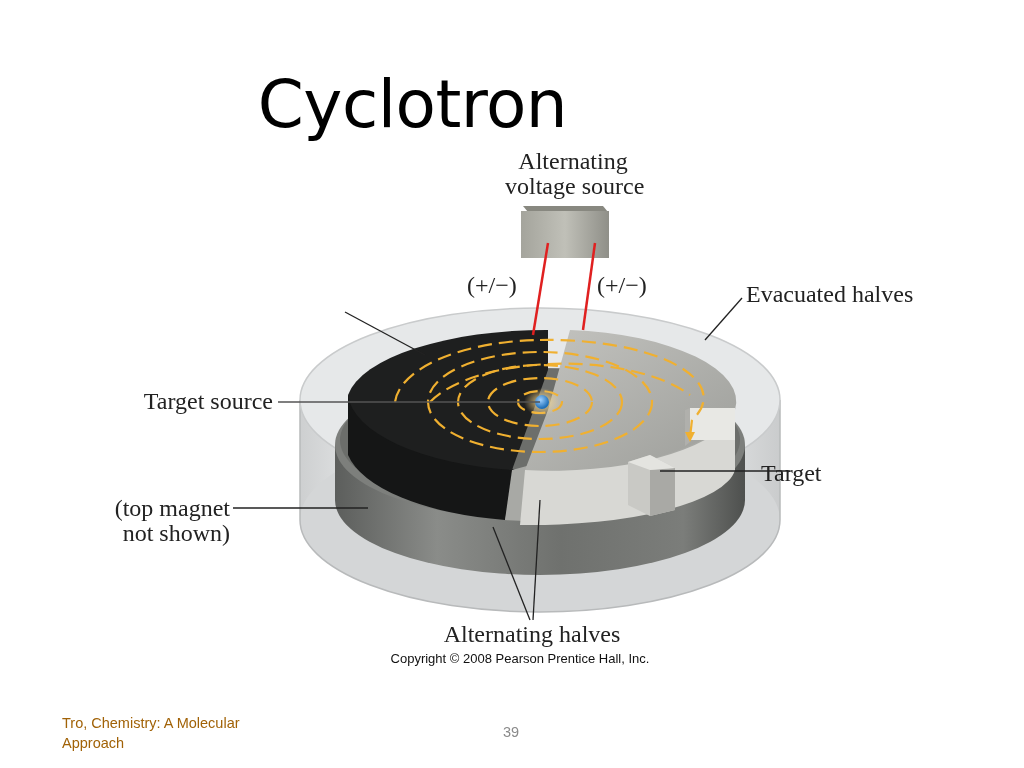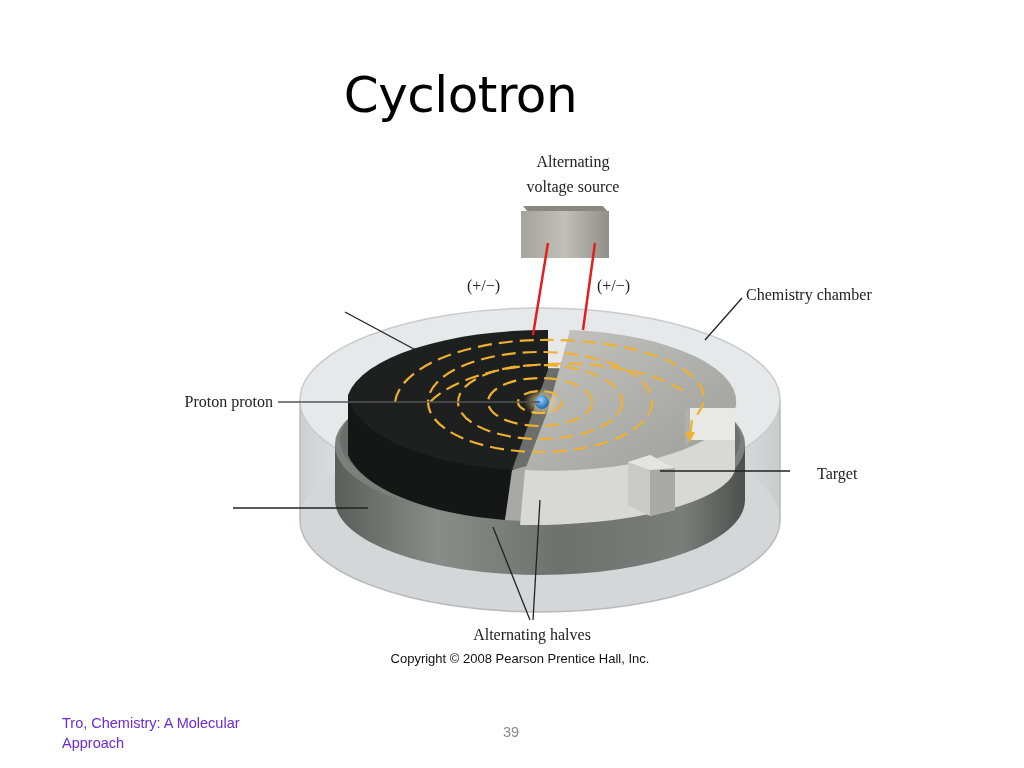--- a/index.html
+++ b/index.html
@@ -1,22 +1,22 @@
 <!DOCTYPE html>
 <html><head>
 <meta charset="utf-8">
 <style>
   html, body { margin: 0; padding: 0; }
   body { width: 1024px; height: 768px; background: #ffffff; position: relative; overflow: hidden; font-family: "Liberation Sans", sans-serif; }
-  .slide-title { position: absolute; left: 0; width: 825px; top: 66px; text-align: center; font-family: "DejaVu Sans", sans-serif; font-size: 50px; color: #000; letter-spacing: -0.5px; padding-left: 48px; }
-  .lbl { position: absolute; font-family: "Liberation Serif", serif; font-size: 16px; color: #222; line-height: 25px; white-space: nowrap; }
+  .slide-title { position: absolute; left: 0; width: 825px; top: 66px; text-align: center; font-family: "DejaVu Sans", sans-serif; font-size: 66px; color: #000; letter-spacing: -0.5px; }
+  .lbl { position: absolute; font-family: "Liberation Serif", serif; font-size: 24px; color: #222; line-height: 25px; white-space: nowrap; }
   .lbl.right { text-align: right; }
   .lbl.center { text-align: center; }
   .copyright { position: absolute; left: 0; width: 1040px; top: 651px; text-align: center; font-family: "Liberation Sans", sans-serif; font-size: 13px; color: #111; }
-  .footer-left { position: absolute; left: 62px; top: 713px; font-family: "Liberation Sans", sans-serif; font-size: 14.5px; color: #6d28d9; line-height: 20px; width: 230px; }
+  .footer-left { position: absolute; left: 62px; top: 713px; font-family: "Liberation Sans", sans-serif; font-size: 14.5px; color: #a16207; line-height: 20px; width: 230px; }
   .footer-page { position: absolute; left: 503px; top: 724px; font-family: "Liberation Sans", sans-serif; font-size: 14.5px; color: #8a8a8a; }
   svg.diagram { position: absolute; left: 0; top: 0; }
 </style>
 </head>
 <body>
 
 <div class="slide-title">Cyclotron</div>
 
 <svg class="diagram" width="1024" height="768" viewBox="0 0 1024 768" xmlns="http://www.w3.org/2000/svg">
   <defs>
@@ -135,27 +135,29 @@
 <div class="lbl center" style="left:505px; top:149px; width:136px;">
   <div>Alternating</div>
   <div>voltage source</div>
 </div>
 <div class="lbl" style="left:467px; top:273px;">(+/−)</div>
 <div class="lbl" style="left:597px; top:273px;">(+/−)</div>
 
 <div class="lbl right" style="left:200px; top:297px; width:140px;">
 </div>
 
-<div class="lbl" style="left:746px; top:282px;">Chemistry chamber</div>
+<div class="lbl" style="left:746px; top:282px;">Evacuated halves</div>
 
-<div class="lbl right" style="left:130px; top:389px; width:143px;">Proton proton</div>
+<div class="lbl right" style="left:130px; top:389px; width:143px;">Target source</div>
 
-<div class="lbl" style="left:817px; top:461px;">Target</div>
+<div class="lbl" style="left:761px; top:461px;">Target</div>
 
 <div class="lbl right" style="left:100px; top:496px; width:130px;">
+  <div>(top magnet</div>
+  <div>not shown)</div>
 </div>
 
 <div class="lbl center" style="left:432px; top:622px; width:200px;">Alternating halves</div>
 
 <div class="copyright">Copyright © 2008 Pearson Prentice Hall, Inc.</div>
 
 <div class="footer-left">Tro, Chemistry: A Molecular Approach</div>
 <div class="footer-page">39</div>
 
 </body></html>

